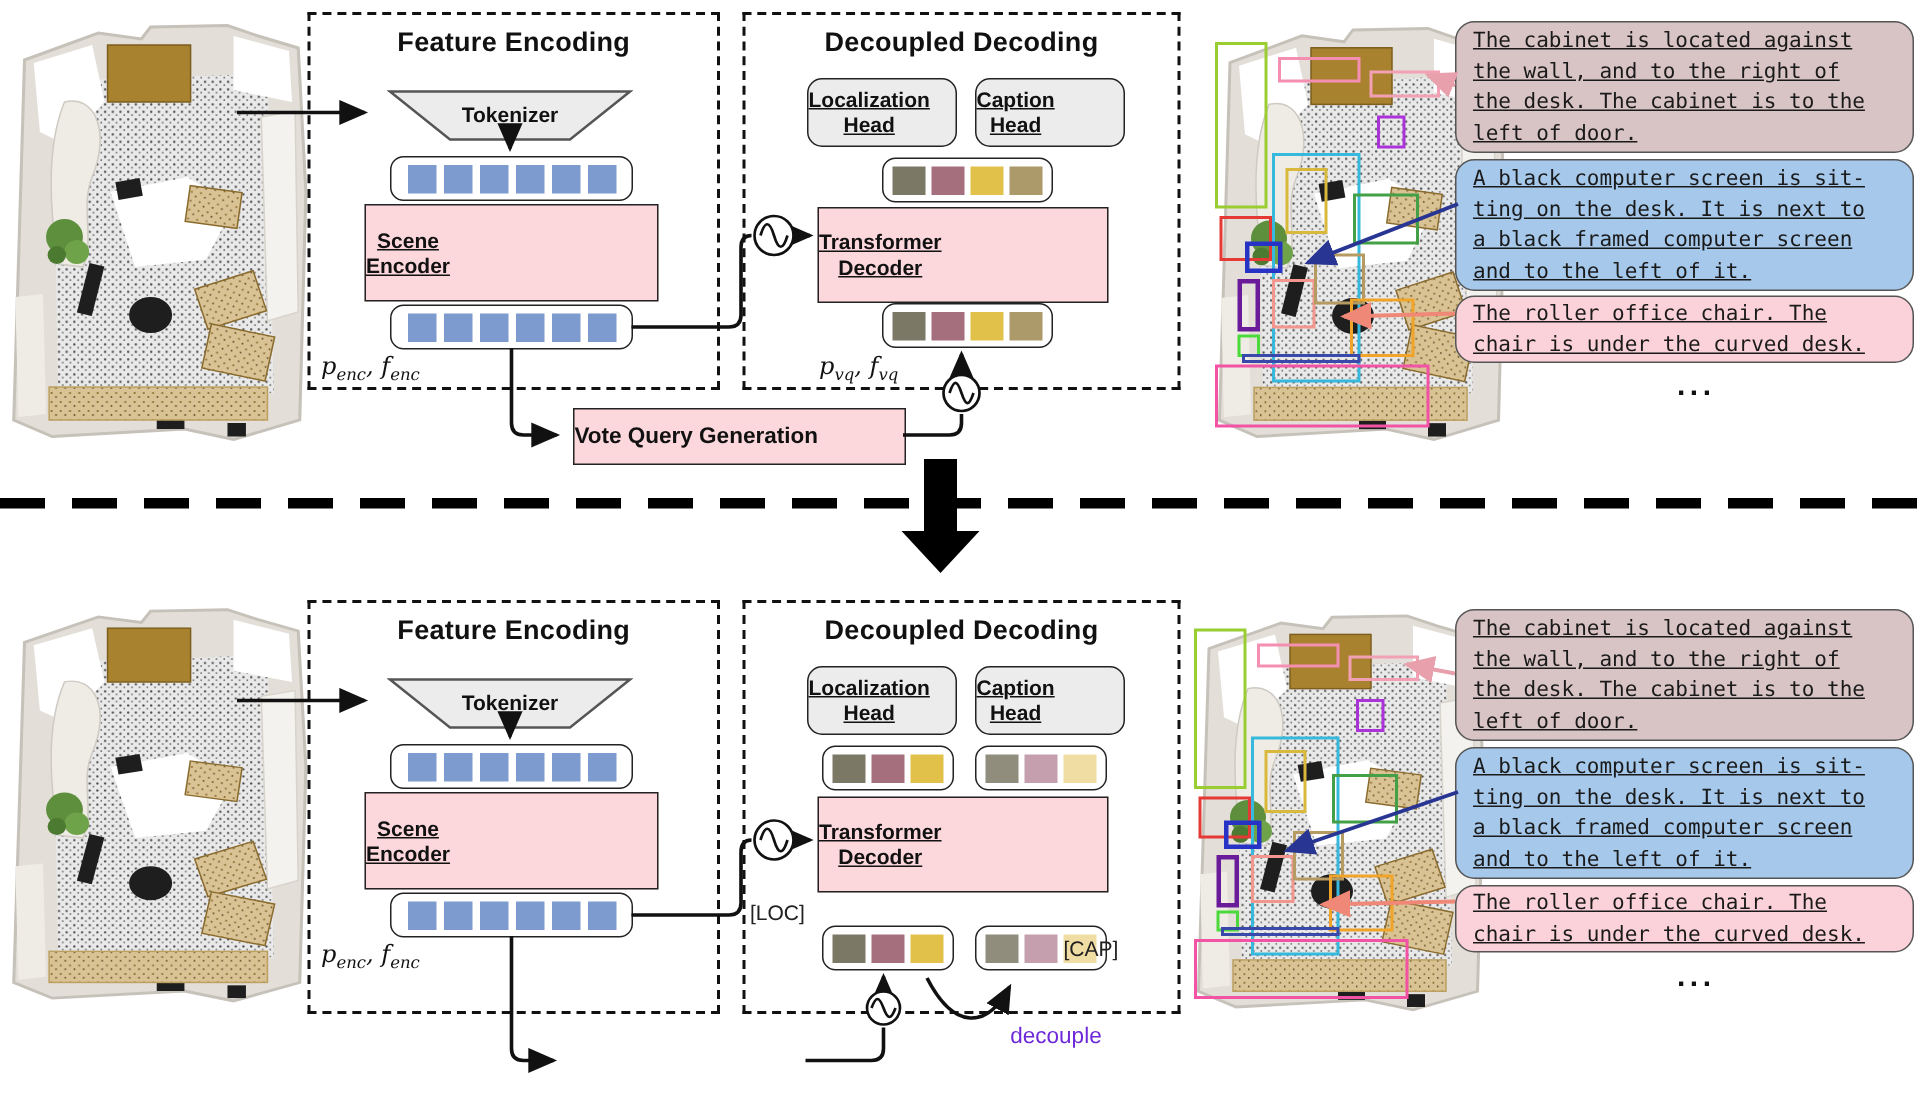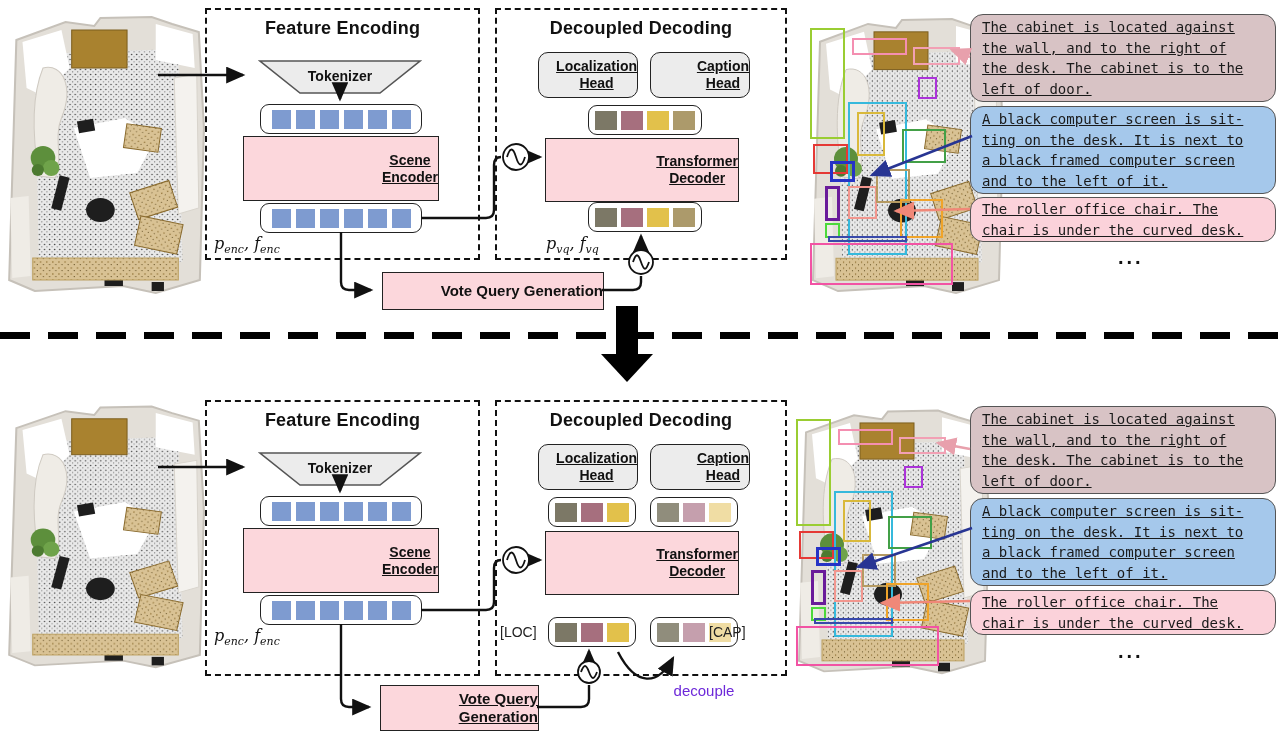--- a/index.html
+++ b/index.html
@@ -6,21 +6,21 @@
   #stage{position:relative;width:1280px;height:737px;background:#fff;overflow:hidden;
          font-family:"Liberation Sans",sans-serif;color:#111;}
   .abs{position:absolute;}
   .pre{white-space:pre-line;text-decoration:underline;}
   
   .panel{position:absolute;border:2.5px dashed #111;background:transparent;}
   .panel-title{position:absolute;left:0;right:0;text-align:center;font-weight:bold;
                font-size:18px;letter-spacing:.2px;}
   
   .module{position:absolute;border:1.5px solid #222;display:flex;align-items:center;
-          justify-content:flex-end;text-align:center;font-weight:bold;font-size:14px;line-height:1.2;}
+          justify-content:flex-start;text-align:center;font-weight:bold;font-size:14px;line-height:1.2;}
   .head{border-radius:10px;}
   .vqg{font-size:15px;}
   
   .trow{position:absolute;background:#fff;border:1.6px solid #222;border-radius:9px;
         display:flex;align-items:center;justify-content:center;gap:5px;}
   .trow .sq{width:19px;height:19px;display:inline-block;}
   .trow.r4{gap:4px}.trow.r4 .sq{width:22px;}
   .trow.r3{gap:4px}.trow.r3 .sq{width:22px;}
   
   .math{font-family:"DejaVu Serif",serif;font-style:italic;font-size:16px;}
@@ -251,24 +251,20 @@
       <span class="sq" style="background: rgb(126, 155, 208);"></span>
       <span class="sq" style="background: rgb(126, 155, 208);"></span>
       <span class="sq" style="background: rgb(126, 155, 208);"></span>
       <span class="sq" style="background: rgb(126, 155, 208);"></span>
     </div>
 
   <div class="abs math" style="left:214px;top:626px">
     <i>p</i><sub>enc</sub><span>, </span><i>f</i><sub>enc</sub>
   </div>
 
-  <div class="module vqg pre" style="left: 380px; top: 685px; width: 157px; height: 44px; background-color: rgb(252, 215, 220);">
-    <span class="pre">Vote Query
-Generation</span>
-  </div>
 
   <div class="panel" style="left:495px;top:400px;width:288px;height:272px">
     <div class="panel-title" style="top:8px">Decoupled Decoding</div>
   </div>
 
   <div class="module head" style="left: 538px; top: 444px; width: 98px; height: 44px; background-color: rgb(236, 236, 236);">
     <span class="pre">Localization
 Head</span>
   </div>
   <div class="module head" style="left: 650px; top: 444px; width: 98px; height: 44px; background-color: rgb(236, 236, 236);">
@@ -285,21 +281,21 @@
       <span class="sq" style="background: rgb(144, 141, 124);"></span>
       <span class="sq" style="background: rgb(197, 159, 173);"></span>
       <span class="sq" style="background: rgb(240, 221, 164);"></span>
     </div>
 
   <div class="module" style="left: 545px; top: 531px; width: 192px; height: 62px; background-color: rgb(252, 215, 220);">
     <span class="pre">Transformer
 Decoder</span>
   </div>
 
-  <div class="brk" style="left:500px;top:624px">[LOC]</div>
+  <div class="brk" style="left:500px;top:600px">[LOC]</div>
   <div class="trow r3" style="left:548px;top:617px;width:86px;height:28px">
       <span class="sq" style="background: rgb(124, 120, 102);"></span>
       <span class="sq" style="background: rgb(166, 111, 126);"></span>
       <span class="sq" style="background: rgb(226, 193, 75);"></span>
     </div>
   <div class="trow r3" style="left:650px;top:617px;width:86px;height:28px">
       <span class="sq" style="background: rgb(144, 141, 124);"></span>
       <span class="sq" style="background: rgb(197, 159, 173);"></span>
       <span class="sq" style="background: rgb(240, 221, 164);"></span>
     </div>

